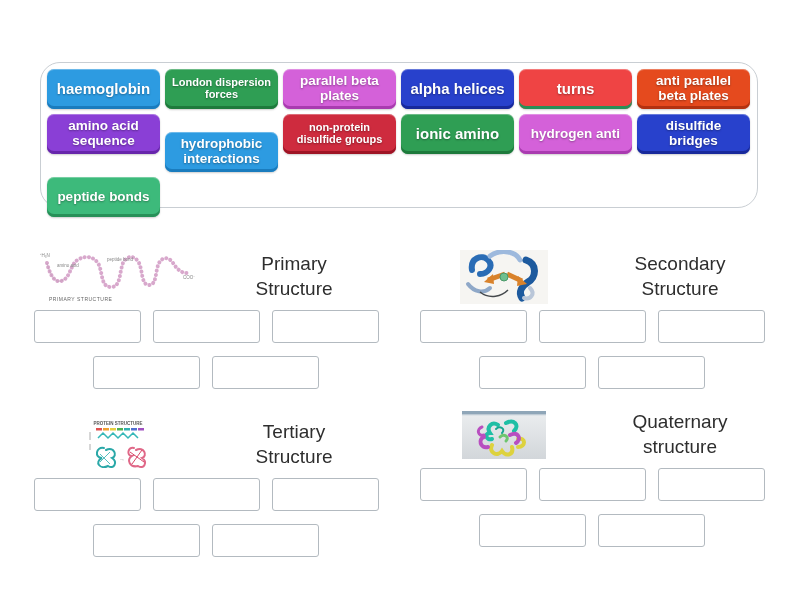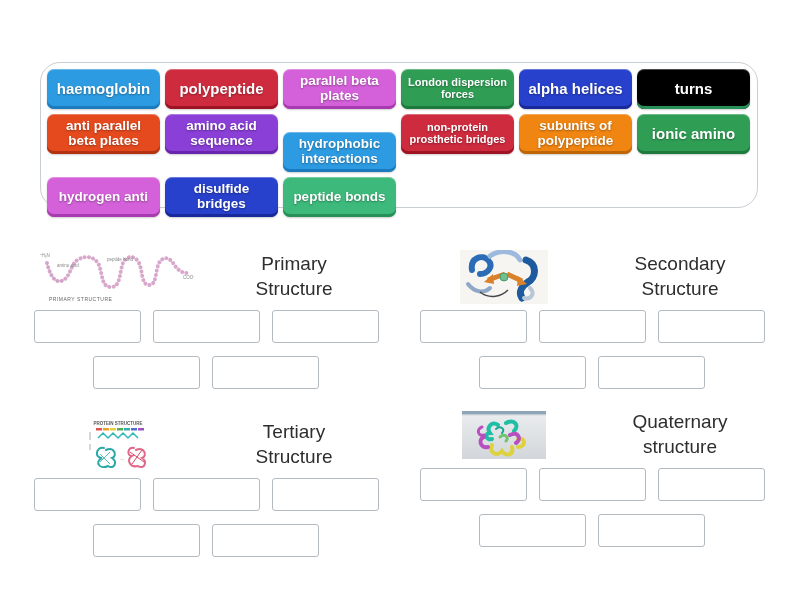--- a/index.html
+++ b/index.html
@@ -38,30 +38,28 @@
   .slot{width:107px;height:33px;box-sizing:border-box;background:#fff;
     border:1px solid #b3bac0;border-radius:3px;}
 </style>
 </head>
 <body>
 
 <div class="stage">
 
   <div class="word-bank">
       <div class="tile md" style="background-color: rgb(45, 155, 225); box-shadow: rgba(0, 0, 0, 0.2) 0px 1px 2px, rgb(26, 124, 190) 0px -3px 0px inset, rgba(255, 255, 255, 0.3) 0px 1px 0px inset;">haemoglobin</div>
-      <div class="tile md" style="background-color: rgb(206, 43, 62); box-shadow: rgba(0, 0, 0, 0.2) 0px 1px 2px, rgb(158, 20, 37) 0px -3px 0px inset, rgba(255, 255, 255, 0.3) 0px 1px 0px inset;">polypeptide</div>
+      <div class="tile xs" style="background-color: rgb(47, 158, 84); box-shadow: rgba(0, 0, 0, 0.2) 0px 1px 2px, rgb(30, 122, 60) 0px -3px 0px inset, rgba(255, 255, 255, 0.3) 0px 1px 0px inset;">London dispersion forces</div>
       <div class="tile sm" style="background-color: rgb(212, 97, 217); box-shadow: rgba(0, 0, 0, 0.2) 0px 1px 2px, rgb(169, 59, 176) 0px -3px 0px inset, rgba(255, 255, 255, 0.3) 0px 1px 0px inset;">parallel beta plates</div>
-      <div class="tile xs" style="background-color: rgb(47, 158, 84); box-shadow: rgba(0, 0, 0, 0.2) 0px 1px 2px, rgb(30, 122, 60) 0px -3px 0px inset, rgba(255, 255, 255, 0.3) 0px 1px 0px inset;">London dispersion forces</div>
       <div class="tile md" style="background-color: rgb(40, 65, 204); box-shadow: rgba(0, 0, 0, 0.2) 0px 1px 2px, rgb(24, 41, 155) 0px -3px 0px inset, rgba(255, 255, 255, 0.3) 0px 1px 0px inset;">alpha helices</div>
-      <div class="tile md" style="background-color: #000000; box-shadow: rgba(0, 0, 0, 0.2) 0px 1px 2px, rgb(39, 144, 88) 0px -3px 0px inset, rgba(255, 255, 255, 0.3) 0px 1px 0px inset; text-align: center;">turns</div>
+      <div class="tile md" style="background-color: #ef4444; box-shadow: rgba(0, 0, 0, 0.2) 0px 1px 2px, rgb(39, 144, 88) 0px -3px 0px inset, rgba(255, 255, 255, 0.3) 0px 1px 0px inset; text-align: center;">turns</div>
       <div class="tile sm" style="background-color: rgb(229, 74, 30); box-shadow: rgba(0, 0, 0, 0.2) 0px 1px 2px, rgb(179, 50, 17) 0px -3px 0px inset, rgba(255, 255, 255, 0.3) 0px 1px 0px inset;">anti parallel beta plates</div>
       <div class="tile sm" style="background-color: rgb(138, 63, 214); box-shadow: rgba(0, 0, 0, 0.2) 0px 1px 2px, rgb(103, 38, 171) 0px -3px 0px inset, rgba(255, 255, 255, 0.3) 0px 1px 0px inset;">amino acid sequence</div>
       <div class="tile sm" style="background-color: rgb(45, 155, 225); box-shadow: rgba(0, 0, 0, 0.2) 0px 1px 2px, rgb(26, 124, 190) 0px -3px 0px inset, rgba(255, 255, 255, 0.3) 0px 1px 0px inset; margin-top: 18px;">hydrophobic interactions</div>
-      <div class="tile xs" style="background-color: rgb(206, 43, 62); box-shadow: rgba(0, 0, 0, 0.2) 0px 1px 2px, rgb(158, 20, 37) 0px -3px 0px inset, rgba(255, 255, 255, 0.3) 0px 1px 0px inset;">non-protein prosthetic bridges</div>
-      <div class="tile sm" style="background-color: rgb(240, 133, 17); box-shadow: rgba(0, 0, 0, 0.2) 0px 1px 2px, rgb(190, 101, 8) 0px -3px 0px inset, rgba(255, 255, 255, 0.3) 0px 1px 0px inset;">subunits of polypeptide</div>
+      <div class="tile xs" style="background-color: rgb(206, 43, 62); box-shadow: rgba(0, 0, 0, 0.2) 0px 1px 2px, rgb(158, 20, 37) 0px -3px 0px inset, rgba(255, 255, 255, 0.3) 0px 1px 0px inset;">non-protein disulfide groups</div>
       <div class="tile md" style="background-color: rgb(47, 158, 84); box-shadow: rgba(0, 0, 0, 0.2) 0px 1px 2px, rgb(30, 122, 60) 0px -3px 0px inset, rgba(255, 255, 255, 0.3) 0px 1px 0px inset;">ionic amino</div>
       <div class="tile sm" style="background-color: rgb(212, 97, 217); box-shadow: rgba(0, 0, 0, 0.2) 0px 1px 2px, rgb(169, 59, 176) 0px -3px 0px inset, rgba(255, 255, 255, 0.3) 0px 1px 0px inset;">hydrogen anti</div>
       <div class="tile sm" style="background-color: rgb(40, 65, 204); box-shadow: rgba(0, 0, 0, 0.2) 0px 1px 2px, rgb(24, 41, 155) 0px -3px 0px inset, rgba(255, 255, 255, 0.3) 0px 1px 0px inset;">disulfide bridges</div>
       <div class="tile sm" style="background-color: rgb(61, 186, 123); box-shadow: rgba(0, 0, 0, 0.2) 0px 1px 2px, rgb(39, 144, 88) 0px -3px 0px inset, rgba(255, 255, 255, 0.3) 0px 1px 0px inset;">peptide bonds</div>
     </div>
 
   <div class="group" id="group-primary">
     <div class="group-header">
       <div class="group-figure">
         <svg width="162" height="56" viewBox="0 0 162 56">

